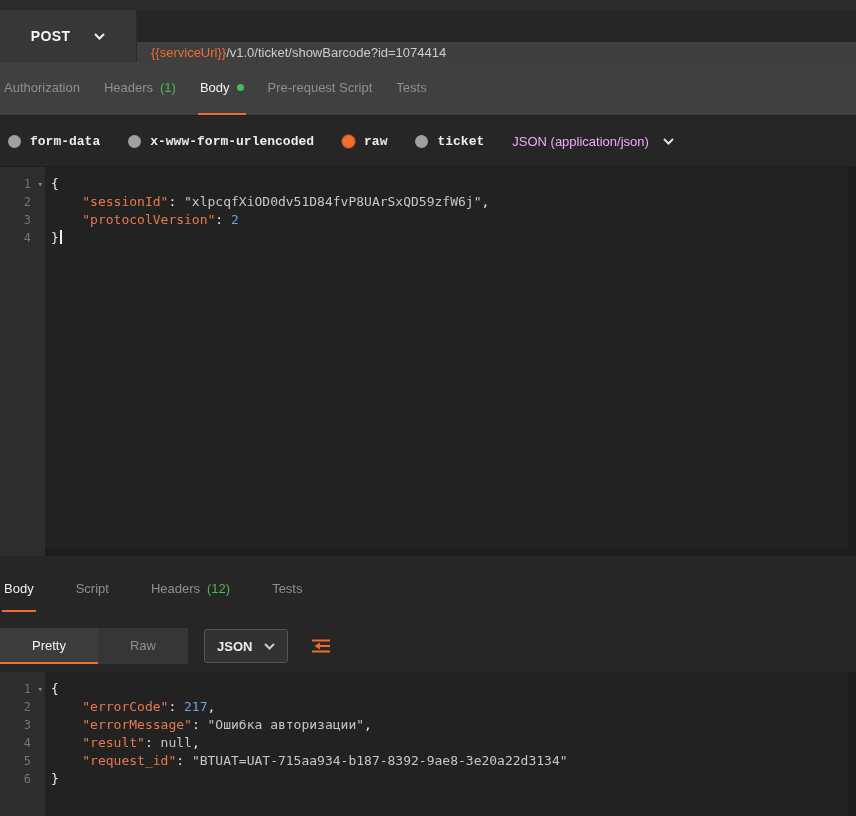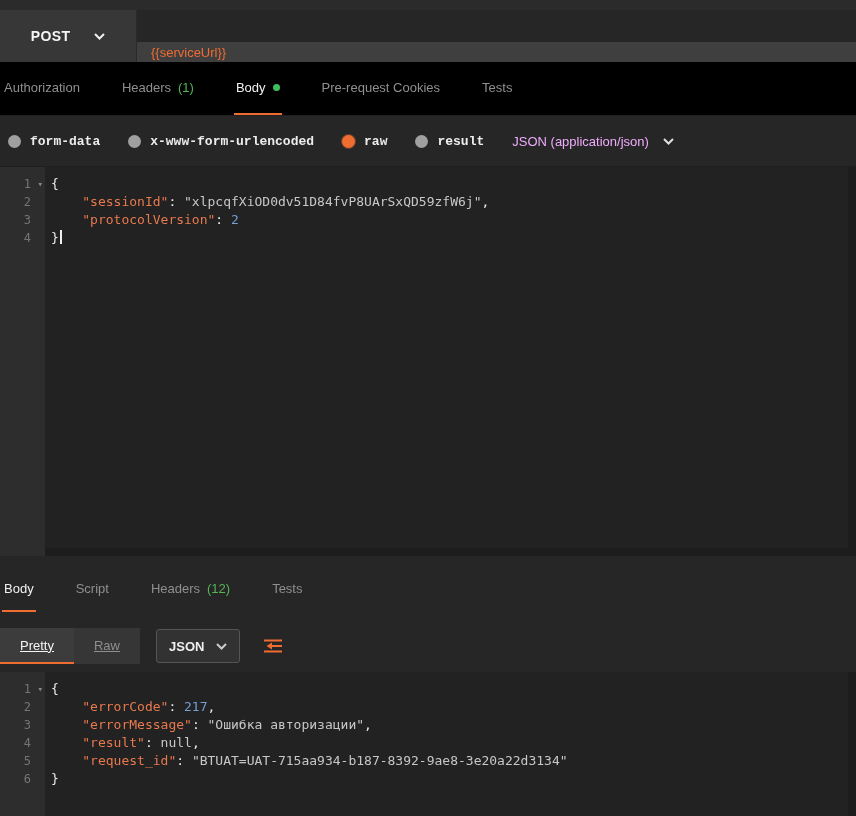--- a/index.html
+++ b/index.html
@@ -17,22 +17,22 @@
   .method-select {
     width:137px; background:#373737; display:flex; align-items:center; justify-content:center;
     gap:24px; cursor:pointer; border-right:1px solid #2a2a2a;
   }
   .method-label { color:#f5f5f5; font-size:14px; font-weight:bold; letter-spacing:.4px; }
   .url-field { flex:1; background:#3f3f3f; display:flex; align-items:center; padding:0 14px; font-size:13px; cursor:text;margin-top:32px; }
   .url-prefix { color:#f06d32; }
   .url-rest { color:#cdcdcd; }
   
   .req-tabs {
-    position:absolute; top:62px; left:0; right:0; height:54px; background:#000000;
-    display:flex; gap:38px; padding-left:2px; border-bottom:1px solid #1f1f1f;
+    position:absolute; top:62px; left:0; right:0; height:54px; background:#404040;
+    display:flex; gap:20px; padding-left:2px; border-bottom:1px solid #1f1f1f;
   }
   .tab {
     display:flex; align-items:center; gap:7px; color:#8f8f8f; font-size:13px;
     border-bottom:2px solid transparent; cursor:pointer; padding:0 2px;
   }
   .tab.active { color:#f2f2f2; border-bottom-color:#f06d32; }
   .count-green { color:#55b455; }
   .dot-green { width:7px; height:7px; border-radius:50%; background:#3ebf5f; }
   
   .modes {
@@ -73,22 +73,22 @@
   }
   .res-tab {
     display:flex; align-items:center; gap:7px;
     padding:0 2px 14px; border-bottom:2px solid transparent; color:#8f8f8f; font-size:13px; cursor:pointer;
   }
   .res-tab.active { color:#f2f2f2; border-bottom-color:#f06d32; }
   
   .res-toolbar { position:absolute; top:628px; left:0; right:0; height:36px; display:flex; align-items:center; }
   .seg-group { display:flex; height:36px; background:#363636; }
   .seg {
-    display:flex; align-items:center; padding:0 20px; color:#8f8f8f; font-size:13px;
-    border-bottom:2px solid transparent; cursor:pointer;text-decoration:underline;
+    display:flex; align-items:center; padding:0 32px; color:#8f8f8f; font-size:13px;
+    border-bottom:2px solid transparent; cursor:pointer;
   }
   .seg.active { color:#f5f5f5; background:#3c3c3c; border-bottom-color:#f06d32; }
   .json-select {
     margin-left:16px; height:34px; display:flex; align-items:center; gap:12px; padding:0 12px;
     border:1px solid #555555; border-radius:3px; color:#eeeeee; font-size:13px; background:#323232; cursor:pointer;font-weight:bold;
   }
   .fmt-btn { margin-left:18px; cursor:pointer; display:flex; align-items:center; padding:4px; }
 </style>
 </head>
 <body>
@@ -97,37 +97,38 @@
 
 <div class="url-row">
   <div class="method-select">
     <span class="method-label">POST</span>
     <svg width="11" height="7" viewBox="0 0 11 7">
       <path d="M1 1l4.5 4.5L10 1" fill="none" stroke="#f0f0f0" stroke-width="2"></path>
     </svg>
   </div>
   <div class="url-field">
     <span class="url-prefix">{{serviceUrl}}</span>
+      <span class="url-rest">/v1.0/ticket/showBarcode?id=1074414</span>
   </div>
 </div>
 
 <div class="req-tabs">
   <div class="tab">
     <span>Authorization</span>
   </div>
   <div class="tab">
     <span>Headers</span>
     <span class="count-green">(1)</span>
   </div>
   <div class="tab active">
     <span>Body</span>
     <span class="dot-green"></span>
   </div>
   <div class="tab">
-    <span>Pre-request Cookies</span>
+    <span>Pre-request Script</span>
   </div>
   <div class="tab">
     <span>Tests</span>
   </div>
 </div>
 
 <div class="modes">
   <div class="mode">
     <span class="radio"></span>
     <span class="mode-label">form-data</span>
@@ -135,21 +136,21 @@
   <div class="mode">
     <span class="radio"></span>
     <span class="mode-label">x-www-form-urlencoded</span>
   </div>
   <div class="mode">
     <span class="radio selected"></span>
     <span class="mode-label">raw</span>
   </div>
   <div class="mode">
     <span class="radio"></span>
-    <span class="mode-label">result</span>
+    <span class="mode-label">ticket</span>
   </div>
   <div class="content-type">
     <span class="content-type-label">JSON (application/json)</span>
     <svg width="11" height="7" viewBox="0 0 11 7">
       <path d="M1 1l4.5 4.5L10 1" fill="none" stroke="#e0e0e0" stroke-width="2"></path>
     </svg>
   </div>
 </div>
 
 <div class="editor" id="req-editor">

